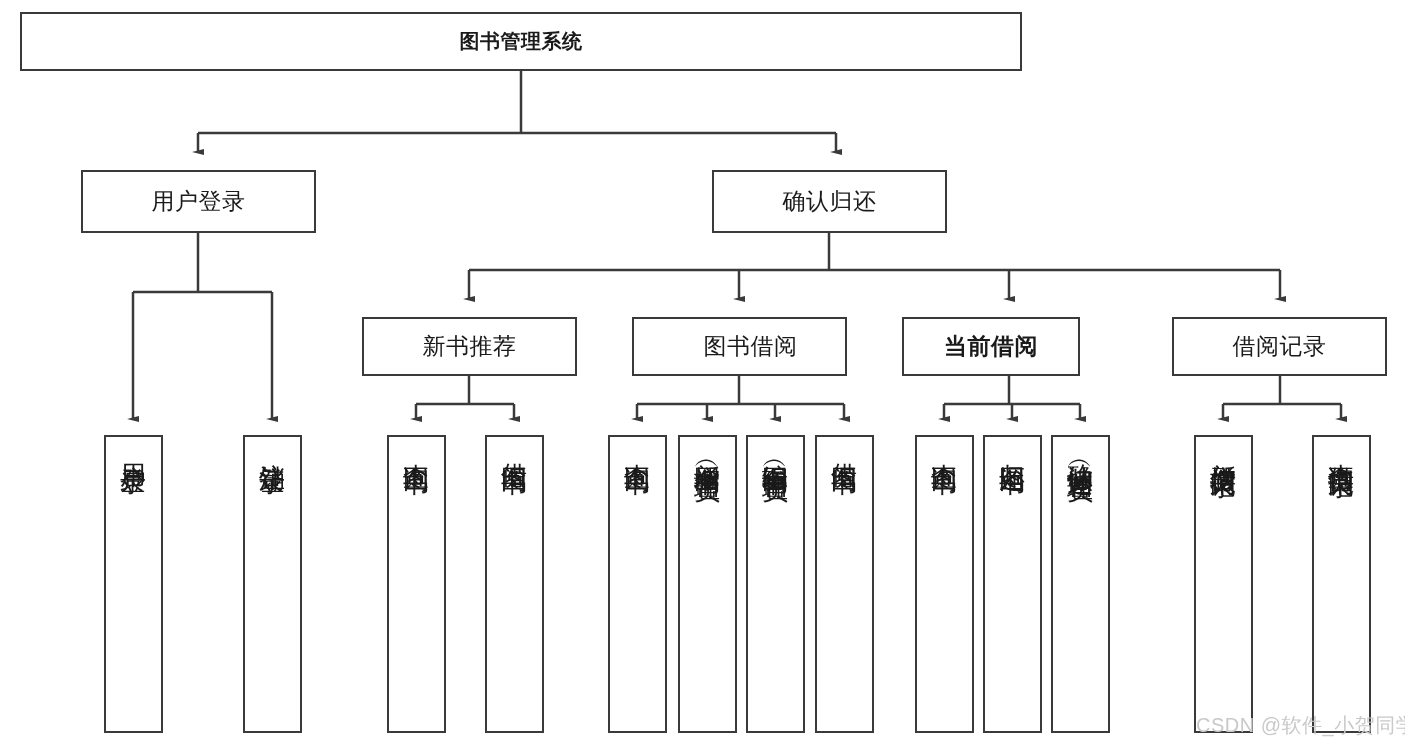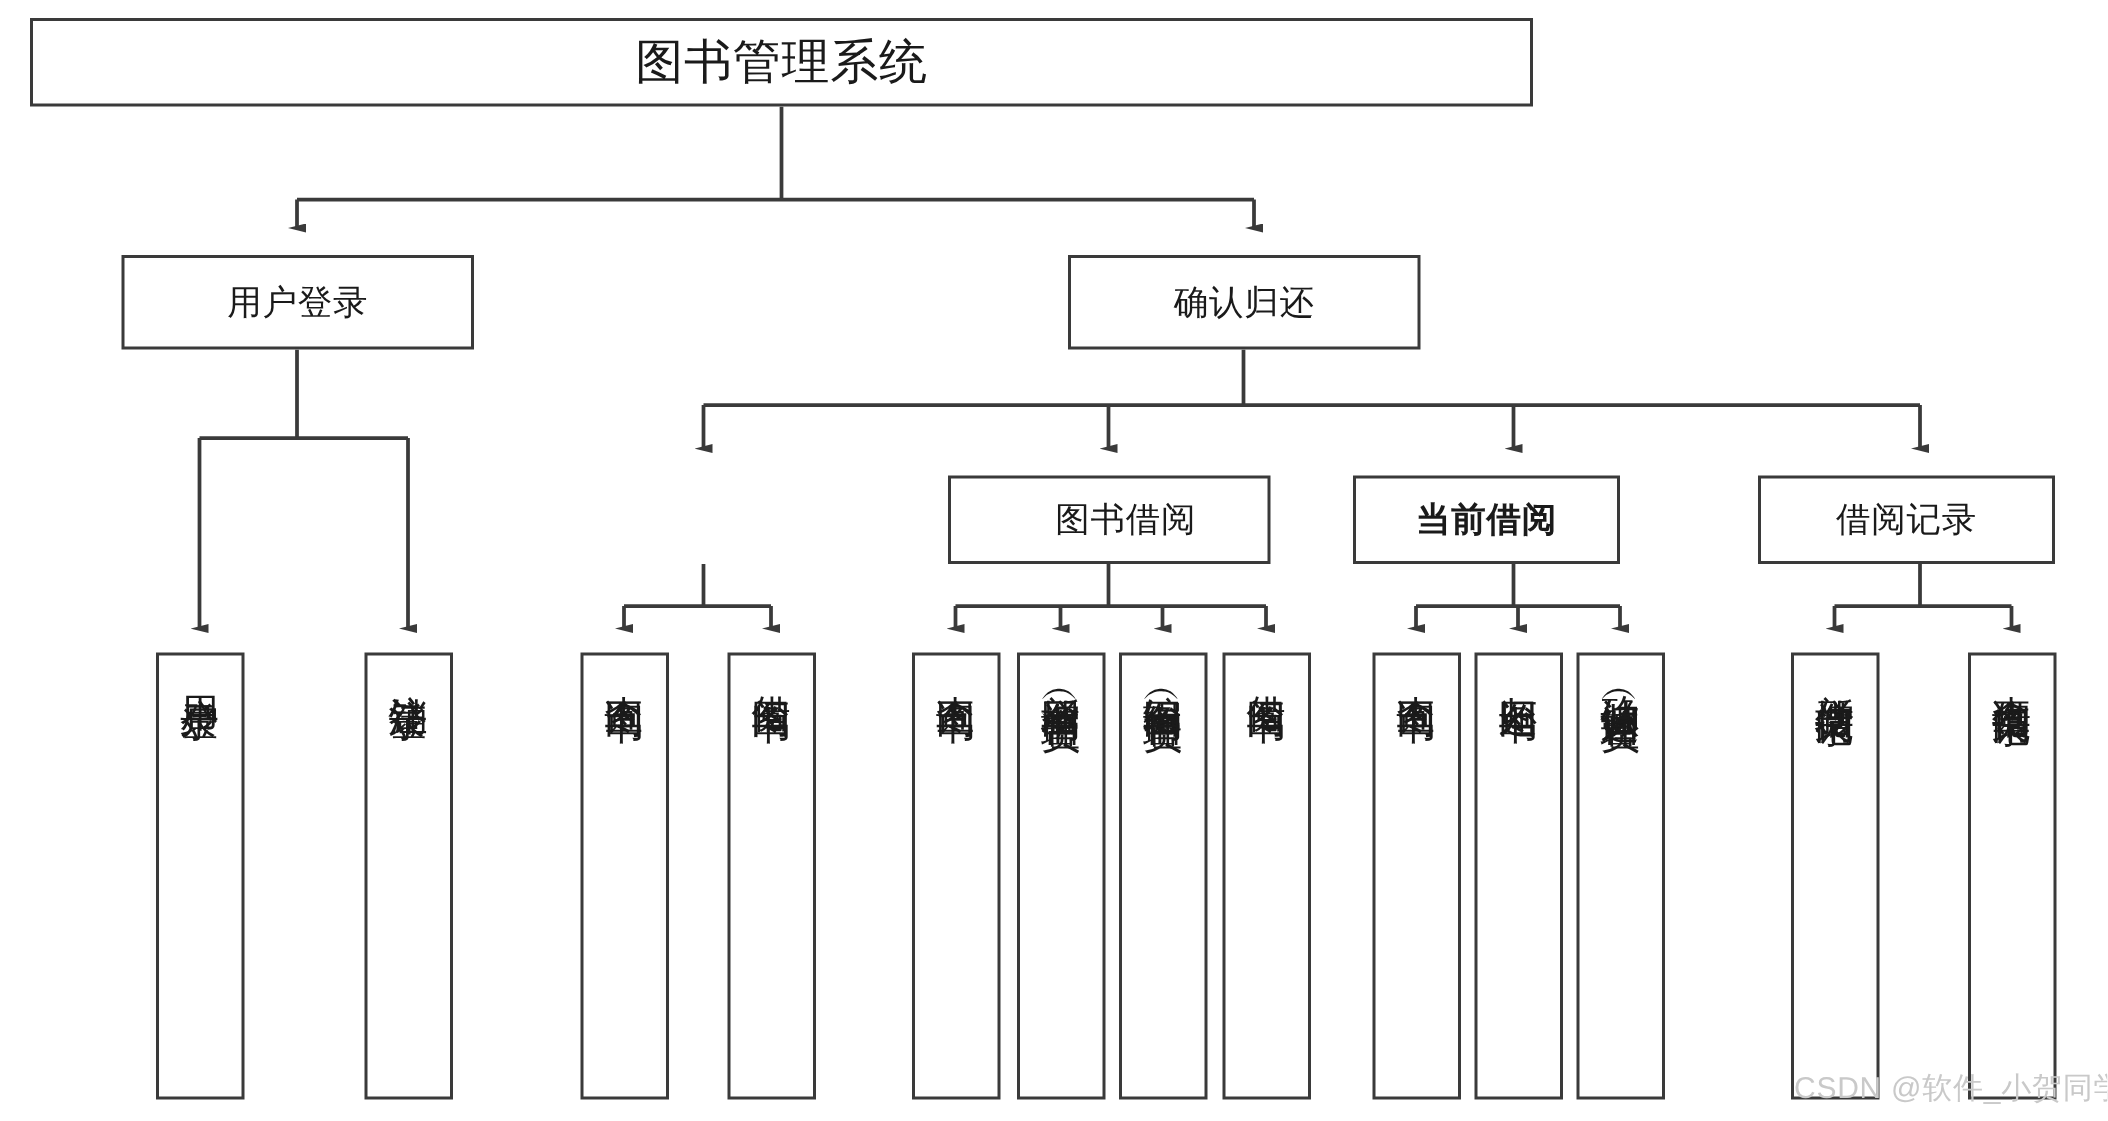--- a/index.html
+++ b/index.html
@@ -31,21 +31,21 @@
     display: block;
     text-align: center;
     line-height: 1.12;
     letter-spacing: 0.5px;
   }
   
   .node.horiz .label {
     font-size: 23px;
     writing-mode: horizontal-tb;
   }
-  .node.root .label { font-size: 32px; }
+  .node.root .label { font-size: 20px; font-weight: bold; }
   
   .node.vert {
     align-items: flex-start;
     justify-content: center;
     padding-top: 6px;
   }
   .node.vert .label {
     writing-mode: vertical-rl;
     text-orientation: upright;
     font-size: 26px;
@@ -130,27 +130,30 @@
     <span class="label">图书管理系统</span>
   </div>
 
   <div class="node horiz" style="left:81px;top:170px;width:235px;height:63px;">
     <span class="label">用户登录</span>
   </div>
   <div class="node horiz" style="left:712px;top:170px;width:235px;height:63px;">
     <span class="label">确认归还</span>
   </div>
 
+  <div class="node horiz" style="left:362px;top:317px;width:215px;height:59px;">
+    <span class="label">新书推荐</span>
+  </div>
   <div class="node horiz" style="left:632px;top:317px;width:215px;height:59px;padding-left:22px;">
     <span class="label">图书借阅</span>
   </div>
   <div class="node horiz" style="left:902px;top:317px;width:178px;height:59px;font-weight:bold;">
     <span class="label">当前借阅</span>
   </div>
-  <div class="node horiz" style="left:1172px;top:317px;width:198px;height:59px;">
+  <div class="node horiz" style="left:1172px;top:317px;width:215px;height:59px;">
     <span class="label">借阅记录</span>
   </div>
 
   <div class="node vert" style="left:104px;top:435px;width:59px;height:298px;">
     <span class="label">用户登录</span>
   </div>
   <div class="node vert" style="left:243px;top:435px;width:59px;height:298px;">
     <span class="label">注销登录</span>
   </div>
 

